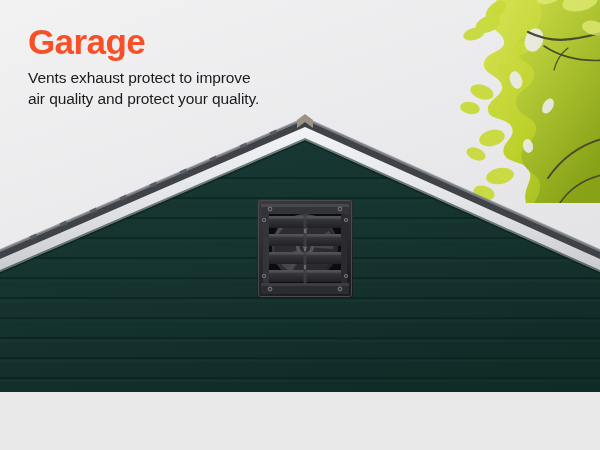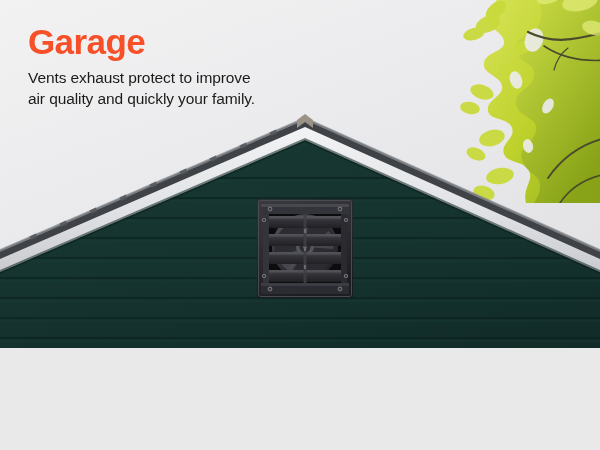--- a/index.html
+++ b/index.html
@@ -1,21 +1,21 @@
 <!DOCTYPE html>
 <html><head>
 <meta charset="utf-8">
 <style>
   html,body{margin:0;padding:0;}
   body{
     width:600px;height:450px;overflow:hidden;
     font-family:"Liberation Sans", sans-serif;
     background:#e9e9ea;
   }
-  #scene{position:relative;width:600px;height:348px;overflow:hidden;}
+  #scene{position:relative;width:600px;height:392px;overflow:hidden;}
 
   
   .sky{
     position:absolute;inset:0;
     background:linear-gradient(160deg,#f2f2f3 0%,#eaeaec 45%,#e4e4e6 75%,#e0e0e2 100%);
   }
 
   
   .tree{
     position:absolute;left:430px;top:-12px;width:176px;height:215px;
@@ -350,17 +350,17 @@
       </g>
 
       <rect x="0" y="0" width="96" height="99" fill="none" stroke="#0a1e1b" stroke-width="1" opacity="0.6"></rect>
     </svg>
   </div>
 
   <div class="copy">
     <h1 class="title">Garage</h1>
     <p class="subtitle">
       <span class="ln">Vents exhaust protect to improve</span>
-      <span class="ln">air quality and quickly your family.</span>
+      <span class="ln">air quality and protect your quality.</span>
     </p>
   </div>
 
 </div>
 
 </body></html>

